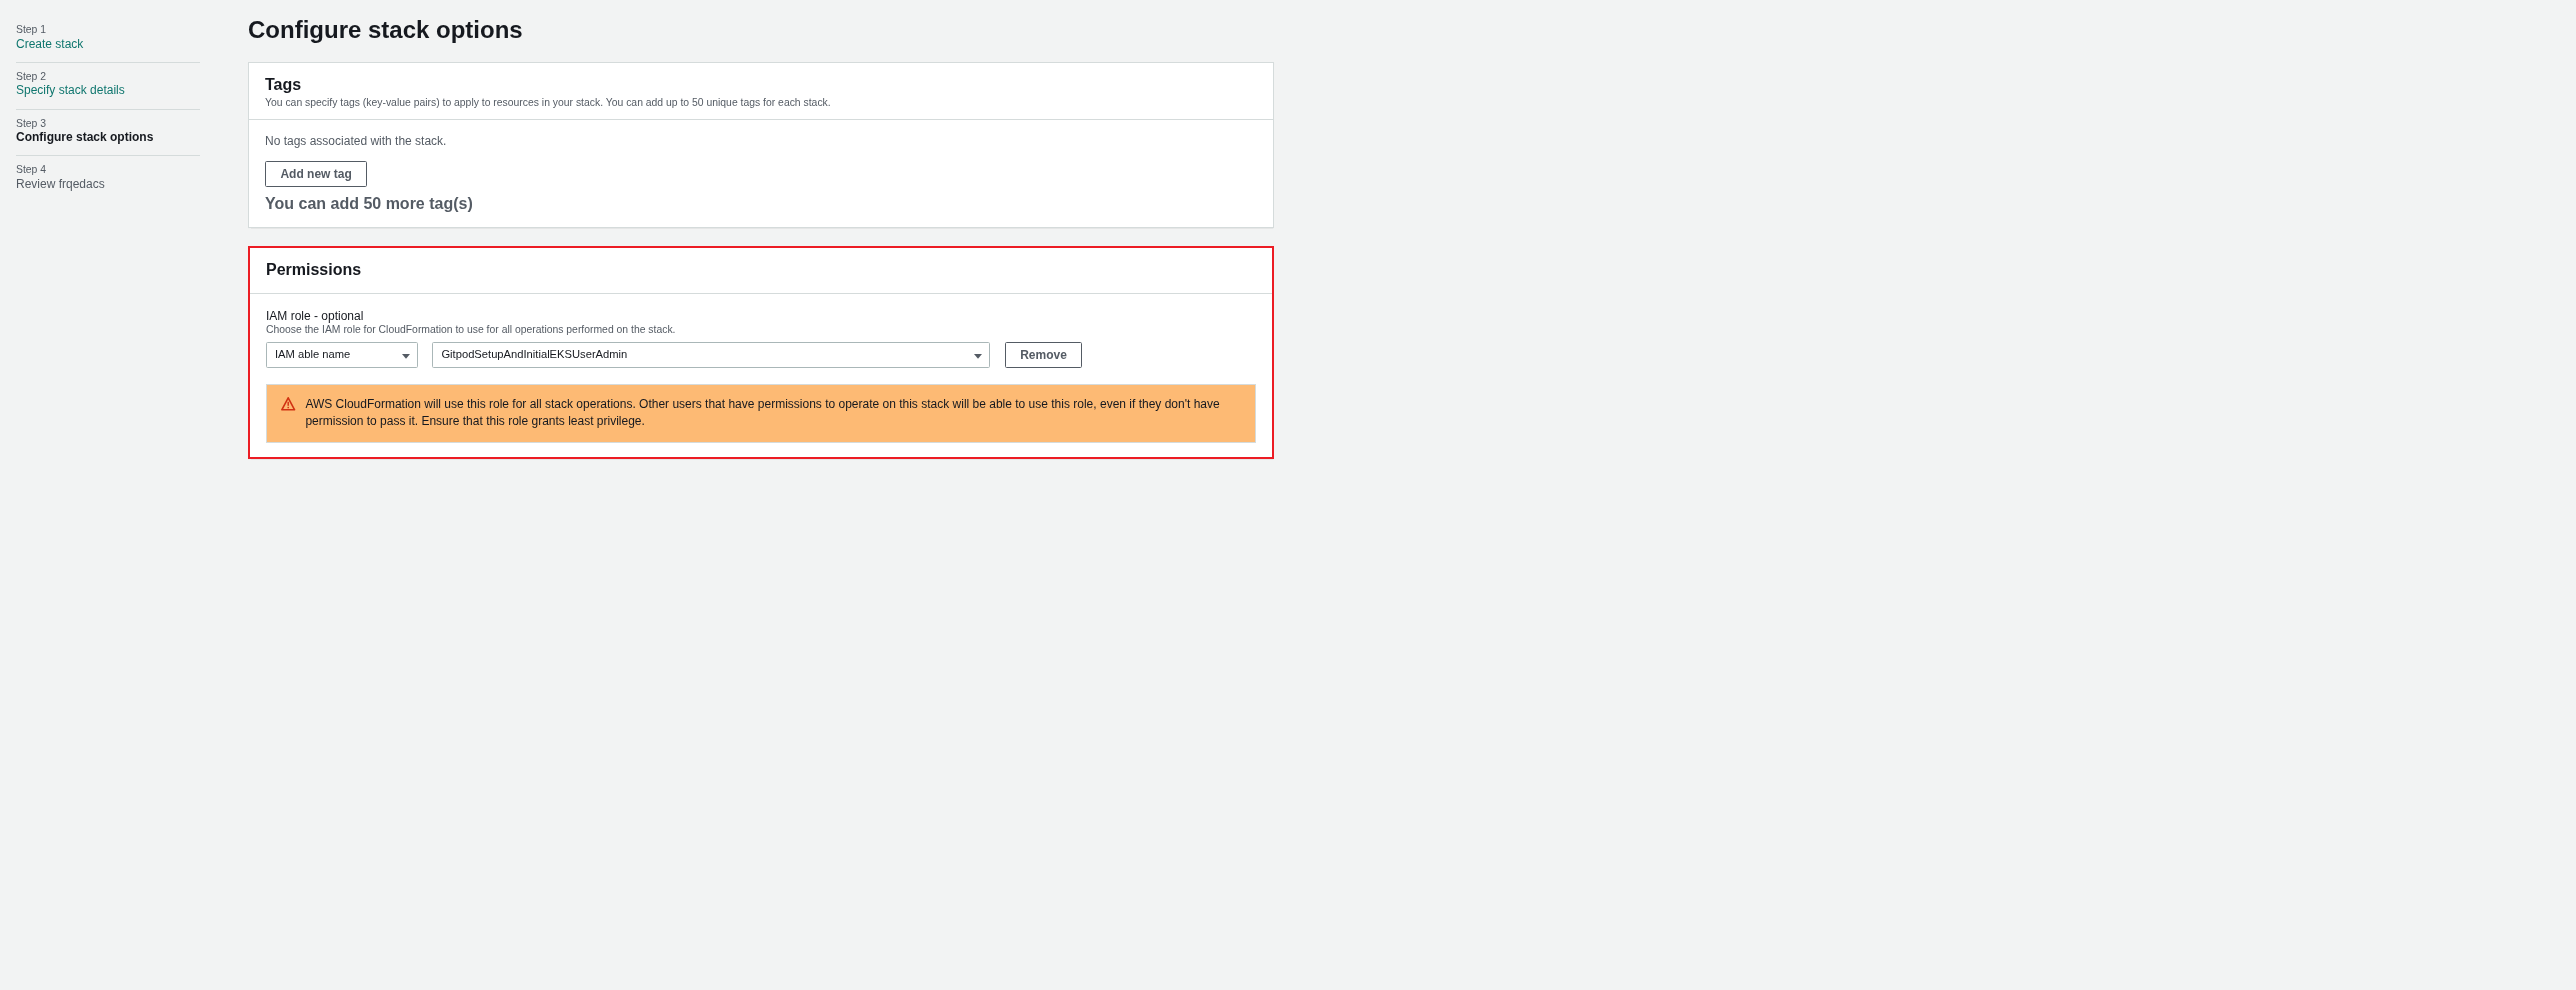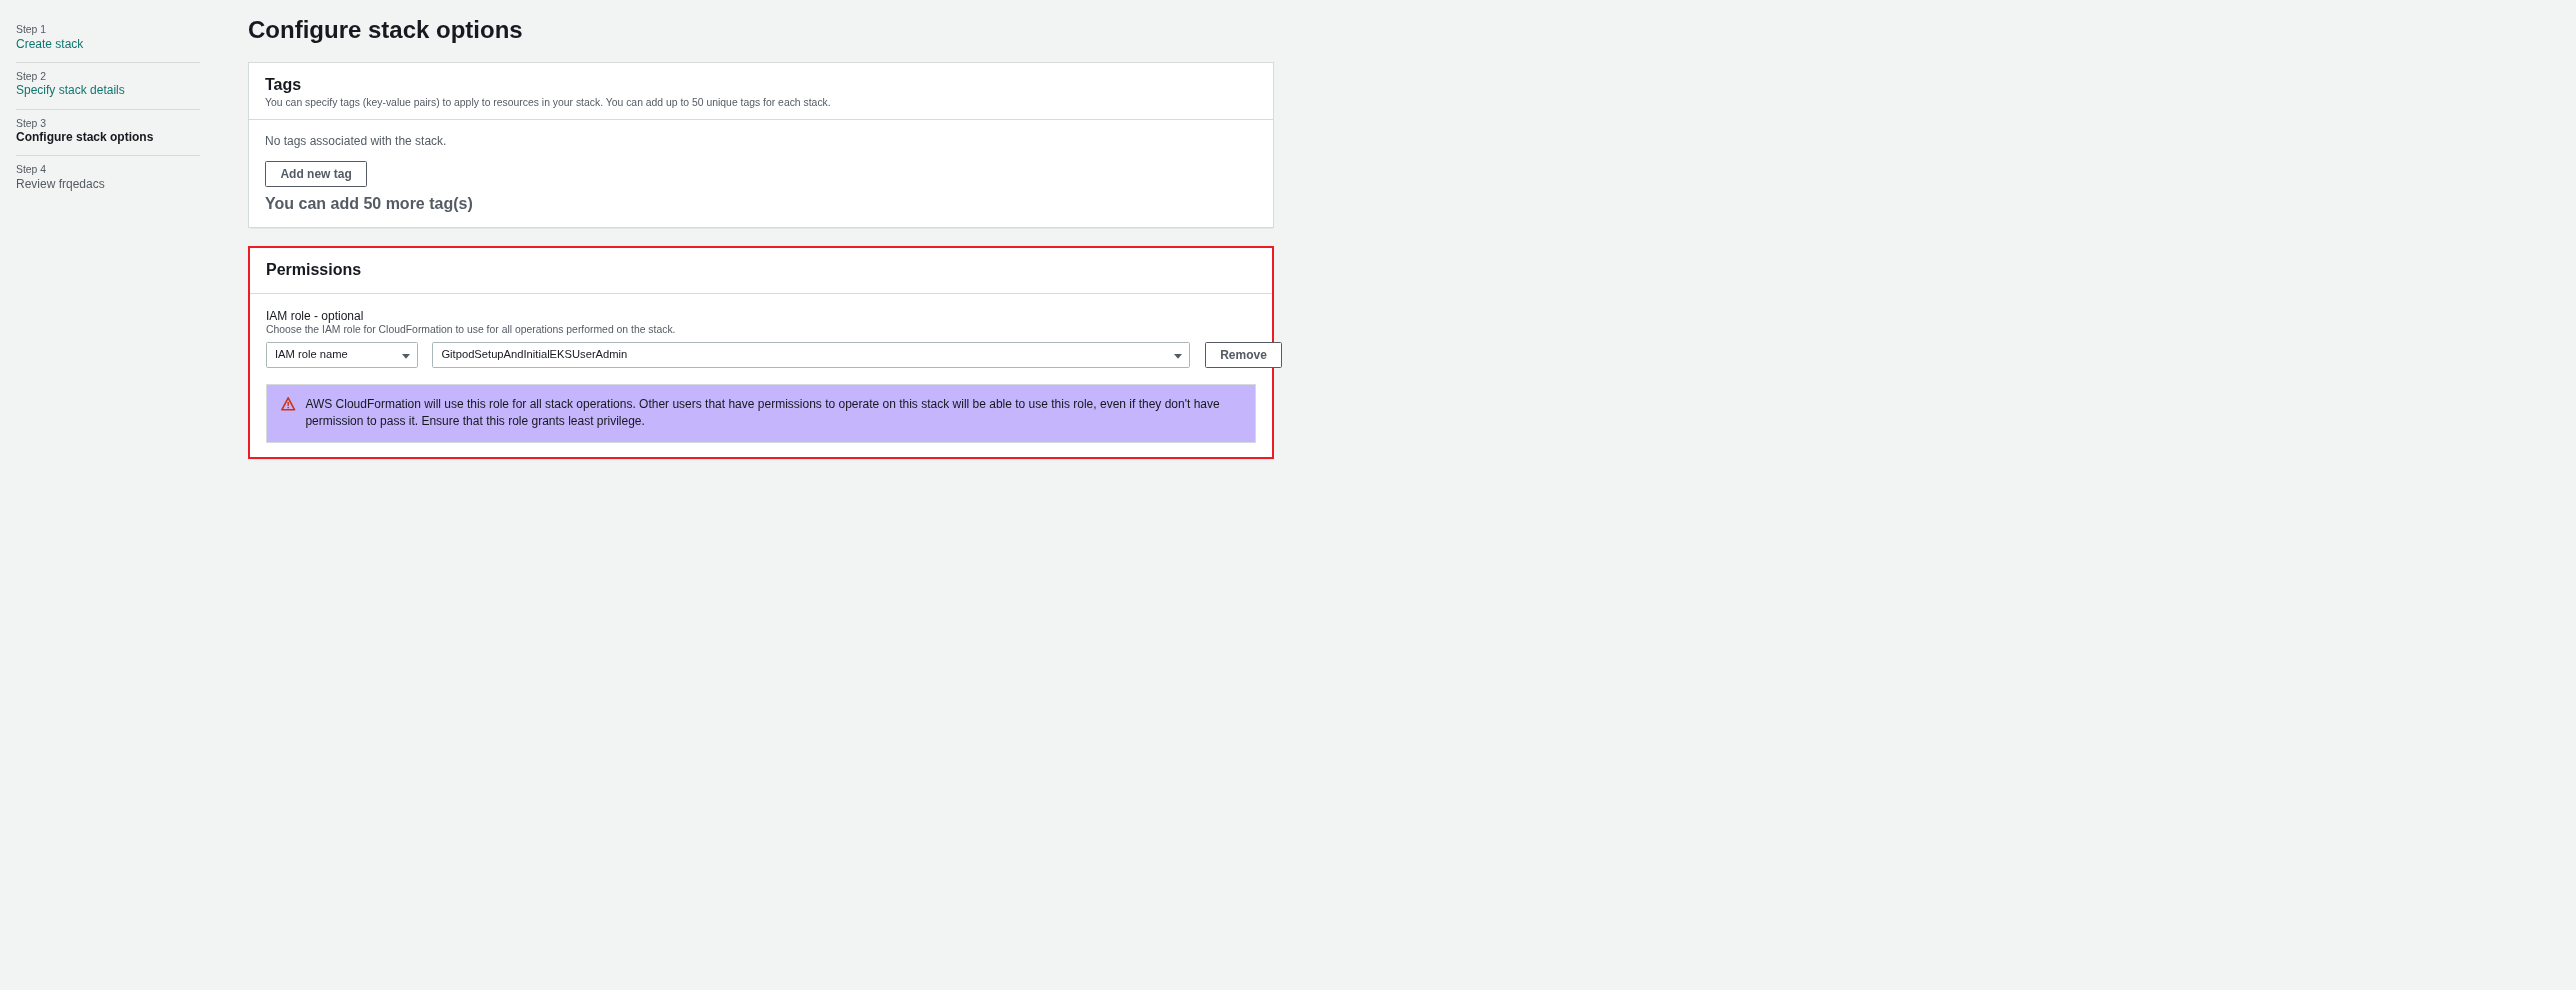--- a/index.html
+++ b/index.html
@@ -136,29 +136,29 @@
     padding: 4.8px 27px 4.8px 8px;
     font-size: 11.2px;
     color: #16191f;
     cursor: pointer;
     text-align: left;
     font-family: inherit;
     height: 26px;
     line-height: 14.4px;
   }
   .select-small { width: 152px; }
-  .select-large { width: 758px; }
+  .select-large { width: 558px; }
   .alert {
     border: 0.8px solid #d5dbdb;
     padding: 11.2px 14.4px;
     display: flex;
     gap: 9.6px;
     align-items: flex-start;
     margin-top: 16px;
-    background: #c4b5fd;
+    background: #fdba74;
   }
   .alert-icon {
     flex-shrink: 0;
     margin-top: 1.6px;
   }
   .alert-text {
     font-size: 12px;
     color: #16191f;
     line-height: 1.45;
   }
@@ -208,21 +208,21 @@
     <section class="panel highlight">
       <div class="panel-header">
         <h2>Permissions</h2>
       </div>
       <div class="panel-body">
         <div class="field-label">IAM role - optional</div>
         <div class="field-help">Choose the IAM role for CloudFormation to use for all operations performed on the stack.</div>
 
         <div class="row">
           <div class="select-wrap">
-            <button class="select-btn select-small">IAM role name</button>
+            <button class="select-btn select-small">IAM able name</button>
             <span class="chev">
               <svg width="8" height="4.8" viewBox="0 0 10 6">
                   <path d="M0 0 L5 6 L10 0 Z" fill="#545b64"></path>
                 </svg>
             </span>
           </div>
           <div class="select-wrap">
             <button class="select-btn select-large">GitpodSetupAndInitialEKSUserAdmin</button>
             <span class="chev">
               <svg width="8" height="4.8" viewBox="0 0 10 6">

